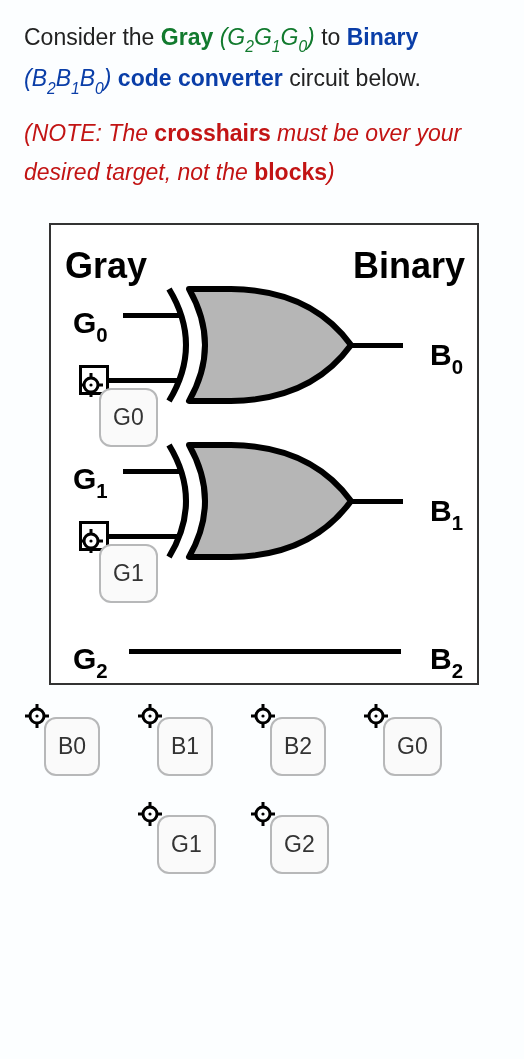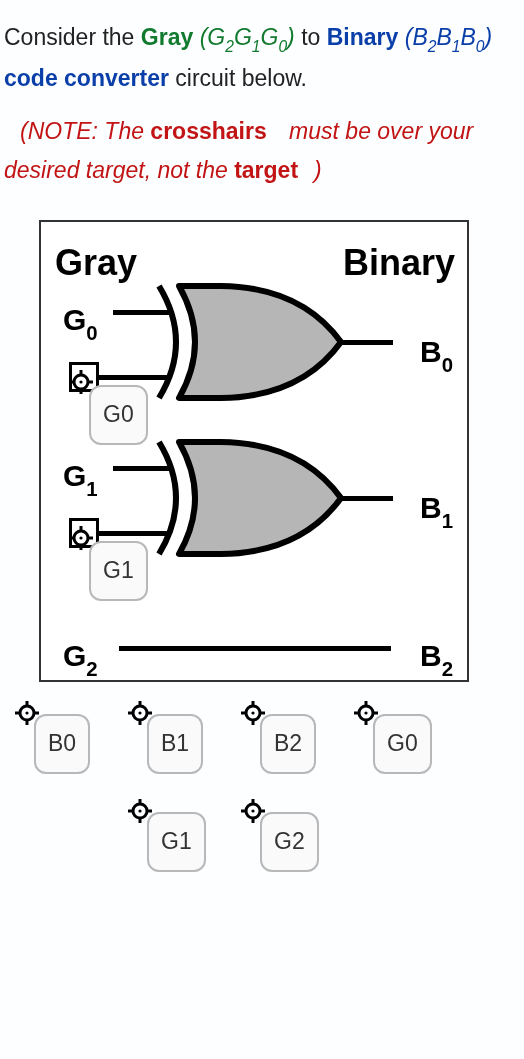--- a/index.html
+++ b/index.html
@@ -4,27 +4,27 @@
 <style>
   * { box-sizing: border-box; }
   html, body {
     margin: 0;
     padding: 0;
     font-family: Arial, Helvetica, sans-serif;
     background: #fcfeff;
     color: #222;
   }
   body { width: 524px; }
-  .wrap { padding: 18px 20px 24px 4px; font-size: 23px; line-height: 1.7; }
+  .wrap { padding: 18px 20px 24px 24px; font-size: 23px; line-height: 1.7; }
   .p { margin-bottom: 14px; }
   .green { color: #117a2e; font-weight: 700; }
   .green-i { color: #117a2e; font-style: italic; }
   .blue { color: #0a3ea8; font-weight: 700; }
   .blue-i { color: #0a3ea8; font-style: italic; }
-  .red { color: #c21414; font-style: italic; margin-left: 16px; }
+  .red { color: #c21414; font-style: italic; }
   .red-b { color: #c21414; font-weight: 700; }
   .bold { font-weight: 700; }
   sub { font-size: 0.68em; vertical-align: sub; position: relative; top: 0.12em; font-style: italic; }
   sub.n { font-style: normal; }
 
   .figure-zone { position: relative; margin: 30px auto 0 auto; width: 470px; }
 
   .panel {
     position: relative;
     width: 430px;
@@ -119,21 +119,21 @@
 </svg>
 
 <div class="wrap">
 
   <div class="p">
     <span>Consider the </span><span class="green">Gray</span><span class="green-i"> (G</span><sub class="green-i">2</sub><span class="green-i">G</span><sub class="green-i">1</sub><span class="green-i">G</span><sub class="green-i">0</sub><span class="green-i">)</span><span>  to </span><span class="blue">Binary</span><span class="blue-i"> (B</span><sub class="blue-i">2</sub><span class="blue-i">B</span><sub class="blue-i">1</sub><span class="blue-i">B</span><sub class="blue-i">0</sub><span class="blue-i">)</span><span class="blue">  code converter</span><span> circuit below.</span>
   </div>
 
 
   <div class="p">
-    <span class="red">(NOTE: The </span><span class="red-b">crosshairs</span><span class="red"> must be over your desired target, not the </span><span class="red-b">target</span><span class="red">)</span>
+    <span class="red">(NOTE: The </span><span class="red-b">crosshairs</span><span class="red"> must be over your desired target, not the </span><span class="red-b">blocks</span><span class="red">)</span>
   </div>
 
   <div class="figure-zone">
 
     <div class="panel">
 
       <div class="hdr hdr-left">Gray</div>
       <div class="hdr hdr-right">Binary</div>
 
       <div class="in-lbl" style="top:72px;">

